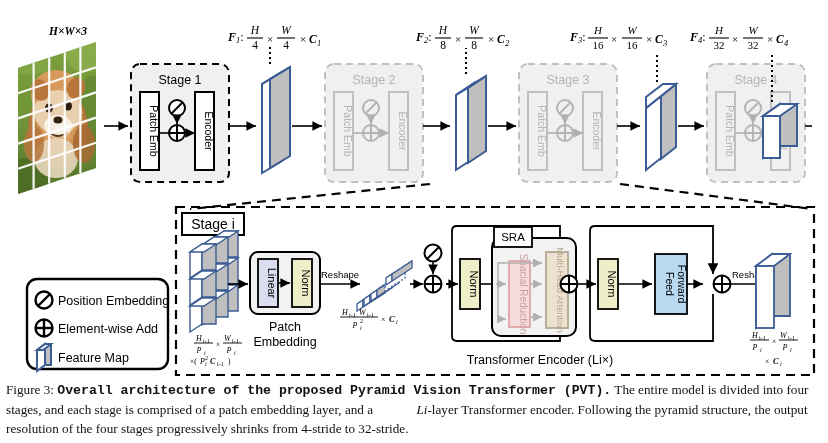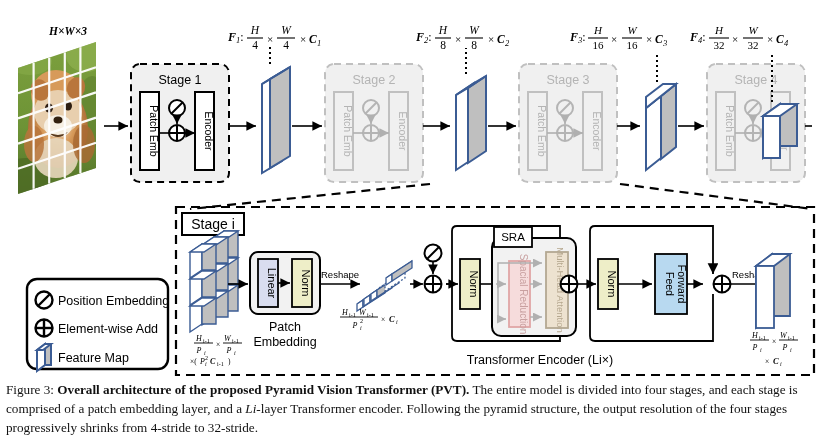--- a/index.html
+++ b/index.html
@@ -2,22 +2,22 @@
 <html><head>
 <meta charset="utf-8">
 <style>
   html,body{margin:0;padding:0;background:#fff;}
   body{width:828px;height:443px;position:relative;overflow:hidden;
        font-family:"Liberation Sans", sans-serif;color:#000;}
   #fig{position:absolute;left:0;top:16px;width:828px;height:375px;}
   #caption{position:absolute;left:6px;top:380px;width:816px;
            font-family:"Liberation Serif", serif;font-size:13.2px;line-height:19px;
            color:#111;text-align:left;}
-  #caption b{font-weight:bold;}
-  #caption i{font-style:italic;}
+  #caption b{font-weight:bold;font-family:Liberation Mono, monospace;}
+  #caption i{font-style:italic;margin-left:40px;}
   svg{display:block;}
   .lbl{font-family:"Liberation Sans", sans-serif;}
 </style>
 </head>
 <body>
 
 <div id="fig">
 <svg width="828" height="375" viewBox="0 0 828 375" xmlns="http://www.w3.org/2000/svg">
   <defs>
     <marker id="ah" markerWidth="7" markerHeight="7" refX="6" refY="3" orient="auto">

